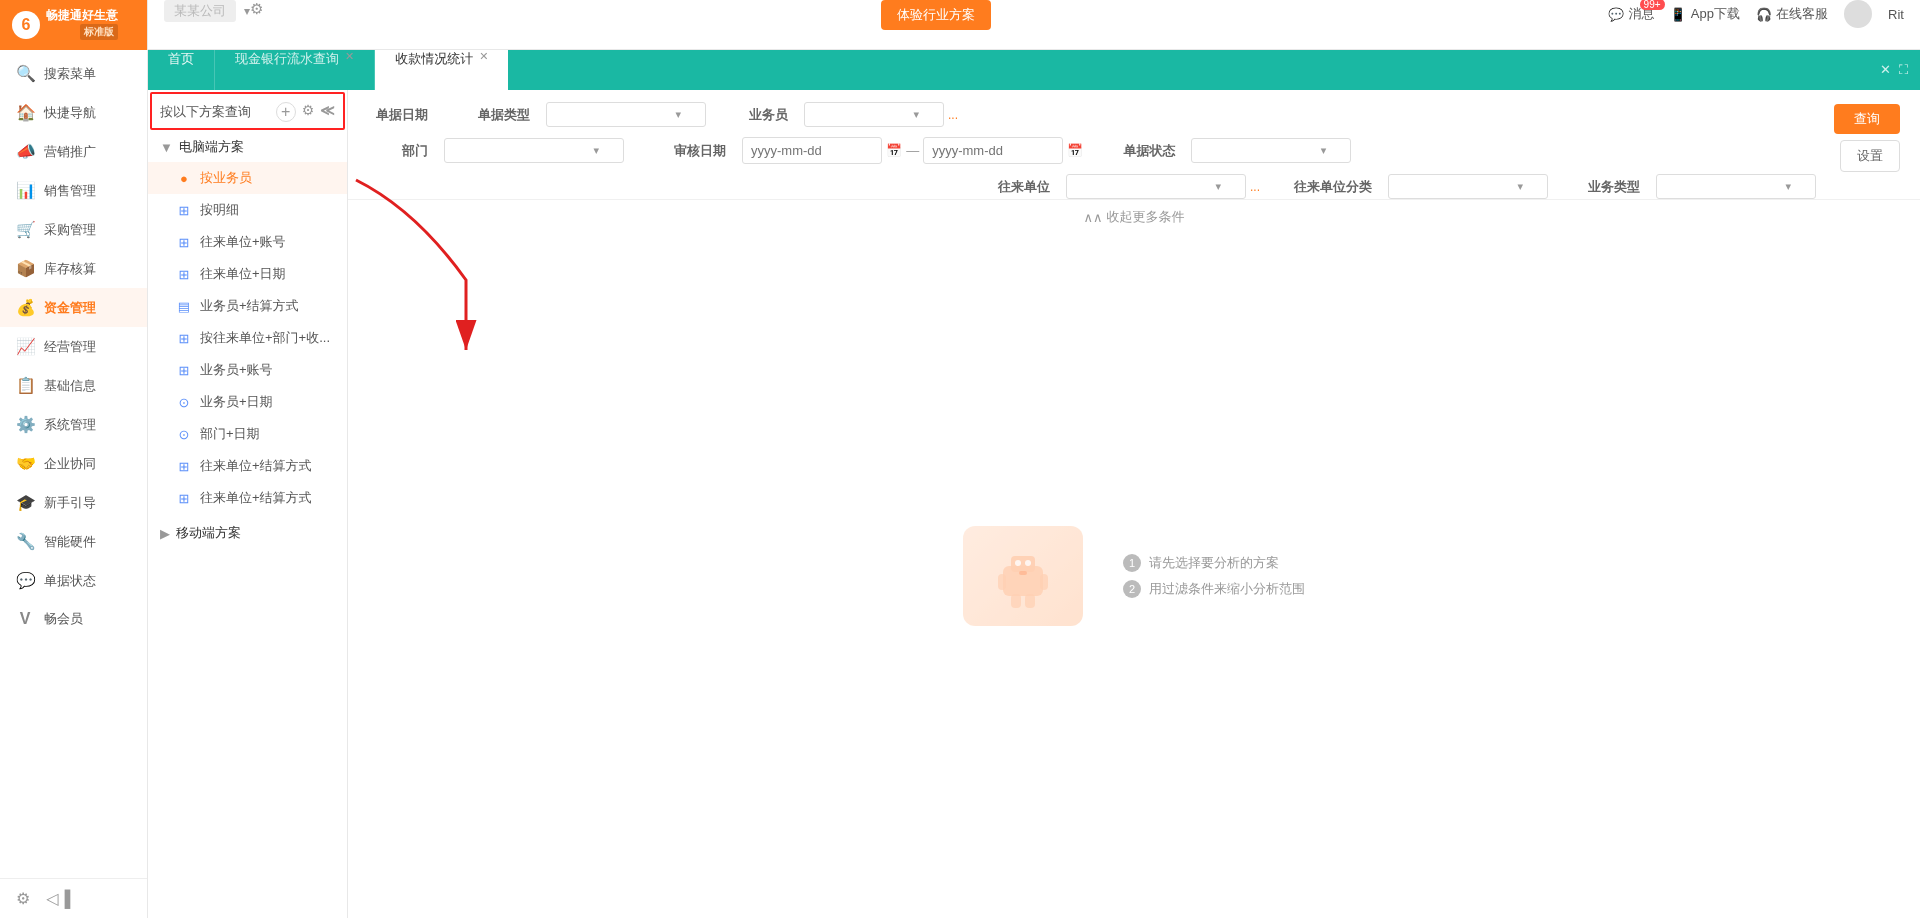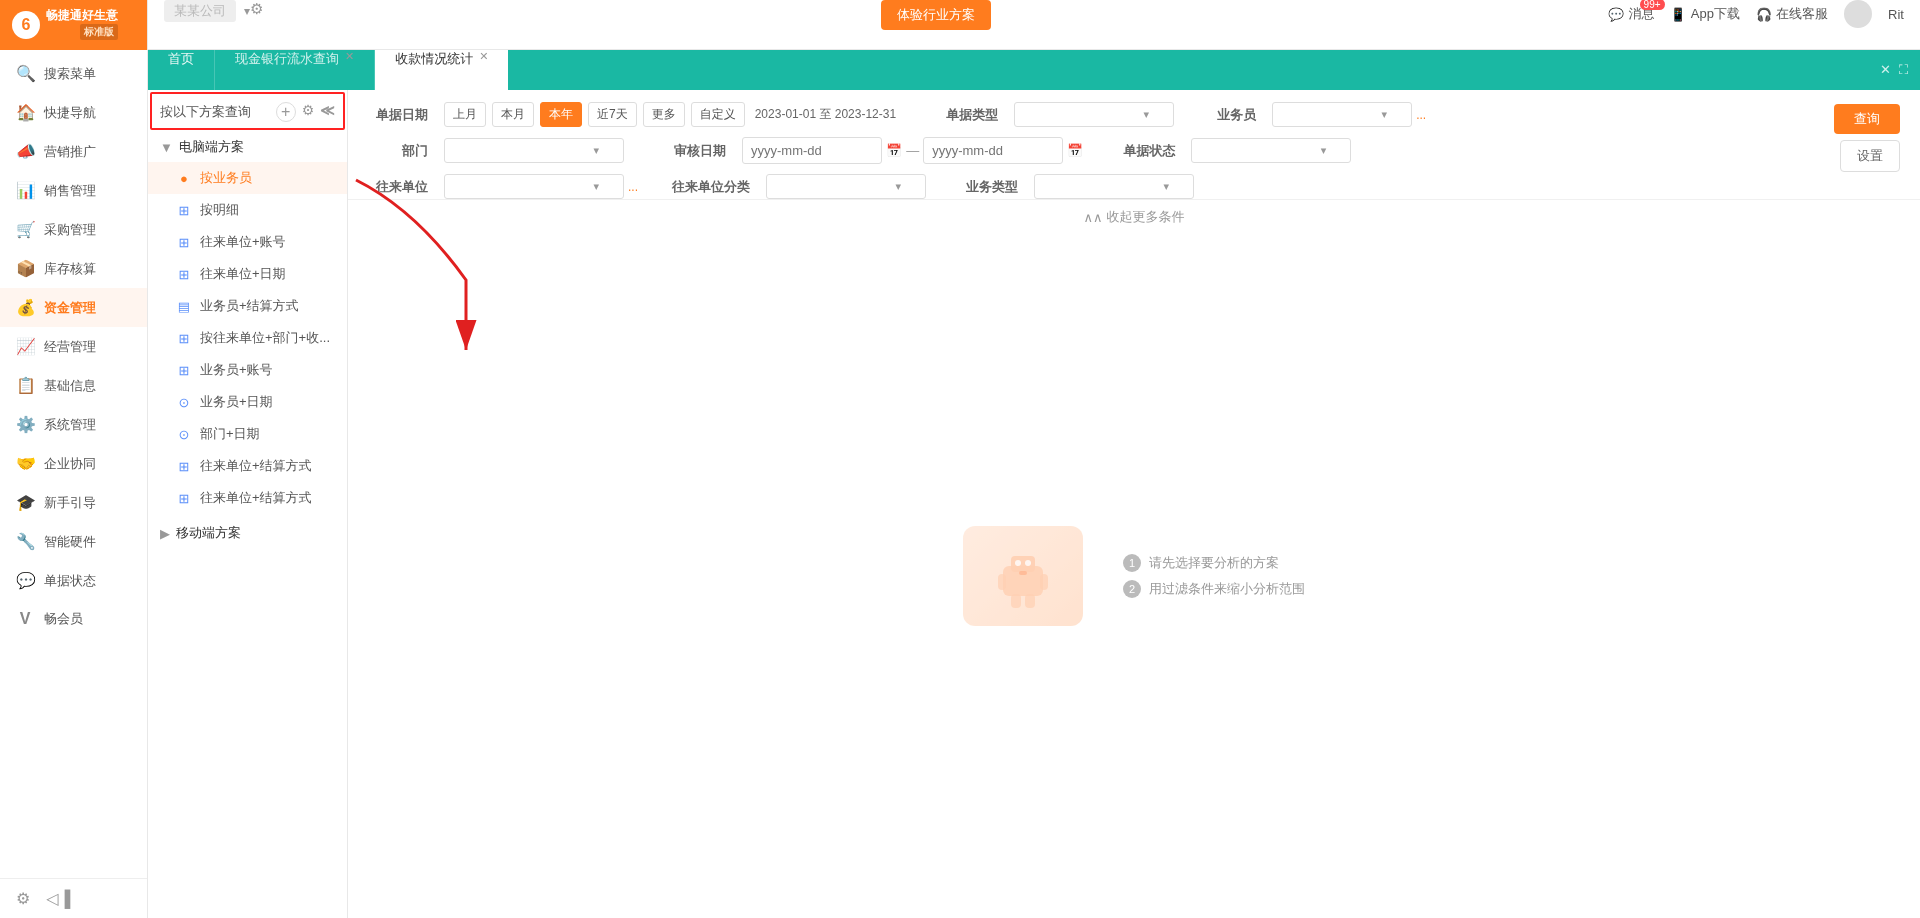--- a/index.html
+++ b/index.html
@@ -194,21 +194,21 @@
     .page-action-btn {
       display: flex; align-items: center; gap: 4px;
       color: #ff7c1e; cursor: pointer; font-size: 13px;
     }
     .filter-row {
       display: flex;
       align-items: center;
       gap: 16px;
       margin-bottom: 10px;
     }
-    .filter-row:last-child { margin-bottom: 0; }
+    .filter-row:last-child { margin-bottom: 0; justify-content: flex-end; }
     .filter-label { color: #666; min-width: 60px; text-align: right; font-weight: bold; }
     .filter-date-group {
       display: flex; align-items: center; gap: 6px;
     }
     .filter-date-btn {
       padding: 3px 8px;
       border: 1px solid #ddd;
       border-radius: 3px;
       cursor: pointer;
       color: #555;
@@ -523,29 +523,20 @@
     <div class="right-panel">
 
 
       <div class="filter-section">
         <div style="display:flex;padding:12px 20px 0 20px;gap:16px;">
 
           <div style="flex:1;">
 
             <div class="filter-row">
               <span class="filter-label">单据日期</span>
-              <div class="filter-date-group">
-                <button class="filter-date-btn">上月</button>
-                <button class="filter-date-btn">本月</button>
-                <button class="filter-date-btn active">本年</button>
-                <button class="filter-date-btn">近7天</button>
-                <button class="filter-date-btn">更多</button>
-                <button class="filter-date-btn">自定义</button>
-                <span class="filter-date-range" style="color:#666;font-size:12px;margin-left:4px;">2023-01-01 至 2023-12-31</span>
-              </div>
 
               <span class="filter-label" style="min-width:70px;margin-left:16px;">单据类型</span>
               <div class="filter-select" style="min-width:160px;">
                 <span style="color:#bbb;font-size:12px;"></span>
                 <span class="filter-select-arrow">▾</span>
               </div>
 
               <span class="filter-label" style="min-width:50px;margin-left:16px;">业务员</span>
               <div style="display:flex;align-items:center;gap:4px;">
                 <div class="filter-select" style="min-width:140px;">

